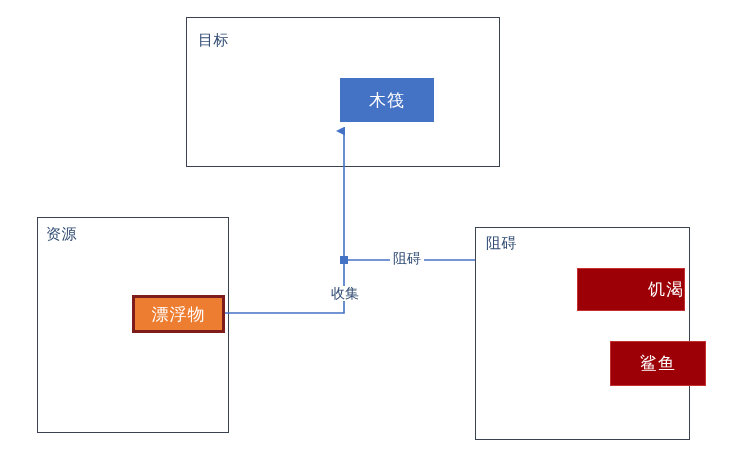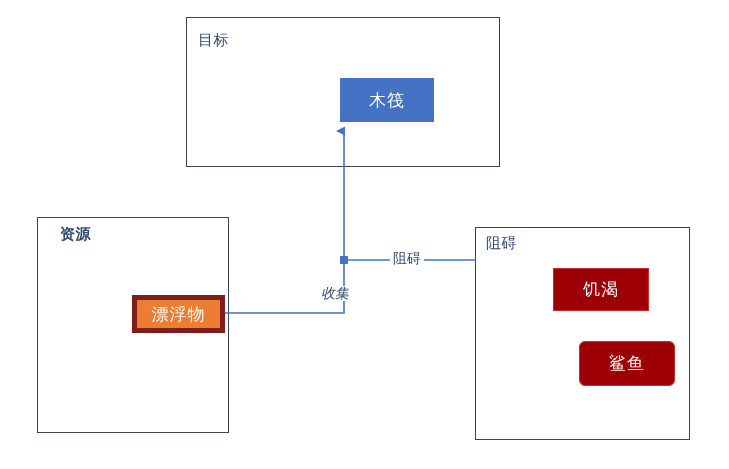--- a/index.html
+++ b/index.html
@@ -42,21 +42,21 @@
     display: flex;
     align-items: center;
     justify-content: center;
     color: #ffffff;
     font-size: 17px;
     letter-spacing: 1px;
     white-space: nowrap;
     margin-left: 44px;
   }
   .node.blue   { background: #4472C4; border: 1px solid #4472C4; }
-  .node.orange { background: #ED7D31; border: 5px solid #7f1d1d; }
+  .node.orange { background: #ED7D31; border: 3px solid #7f1d1d; }
   .node.red    { background: #9C0006; border: 1px solid #C43030; }
 
   
   .conn-svg {
     position: absolute;
     left: 0;
     top: 0;
     width: 729px;
     height: 469px;
     pointer-events: none;
@@ -84,54 +84,54 @@
 </style>
 </head>
 <body>
 
 <div id="canvas">
 
   <div class="container-box" style="left:186px; top:17px; width:314px; height:150px;"></div>
   <div class="container-title" style="left:198px; top:33px;text-align:right;">目标</div>
 
   <div class="container-box" style="left:37px; top:217px; width:192px; height:216px;"></div>
-  <div class="container-title" style="left:60px; top:227px;font-weight:bold;">资源</div>
+  <div class="container-title" style="left:46px; top:227px;">资源</div>
 
   <div class="container-box" style="left:475px; top:227px; width:215px; height:213px;"></div>
   <div class="container-title" style="left:486px; top:236px;">阻碍</div>
 
   <svg class="conn-svg" viewBox="0 0 729 469" xmlns="http://www.w3.org/2000/svg">
     <defs>
       <marker id="arrow-up" markerWidth="9" markerHeight="9" refX="4.5" refY="8" orient="auto" markerUnits="userSpaceOnUse">
         <path d="M4.5,0 L9,9 L0,9 Z" fill="#4472C4"></path>
       </marker>
     </defs>
 
     <line x1="344" y1="260" x2="344" y2="131" stroke="#4472C4" stroke-width="1.6" marker-end="url(#arrow-up)"></line>
 
     <path d="M181,313 L344,313 L344,260" fill="none" stroke="#4472C4" stroke-width="1.6"></path>
 
     <line x1="344" y1="260" x2="475" y2="260" stroke="#4472C4" stroke-width="1.6"></line>
 
     <rect x="340" y="256" width="8" height="8" fill="#4472C4"></rect>
   </svg>
 
-  <div class="conn-label" style="left:318px; top:286px;font-style:italic;">收集</div>
+  <div class="conn-label" style="left:328px; top:286px;">收集</div>
   <div class="conn-label" style="left:390px; top:251px;">阻碍</div>
 
   <div class="node blue" style="left:296px; top:78px; width:94px; height:44px;">
     <span>木筏</span>
   </div>
 
   <div class="node orange" style="left:88px; top:295px; width:93px; height:38px;">
     <span>漂浮物</span>
   </div>
 
-  <div class="node red" style="left:509px; top:268px; width:96px; height:43px;">
+  <div class="node red" style="left:533px; top:268px; width:108px; height:43px;justify-content:flex-end;">
     <span>饥渴</span>
   </div>
 
-  <div class="node red" style="left:535px; top:341px; width:96px; height:45px;border-radius:6px;">
+  <div class="node red" style="left:566px; top:341px; width:96px; height:45px;">
     <span>鲨鱼</span>
   </div>
 
 
 </div>
 
 </body></html>

